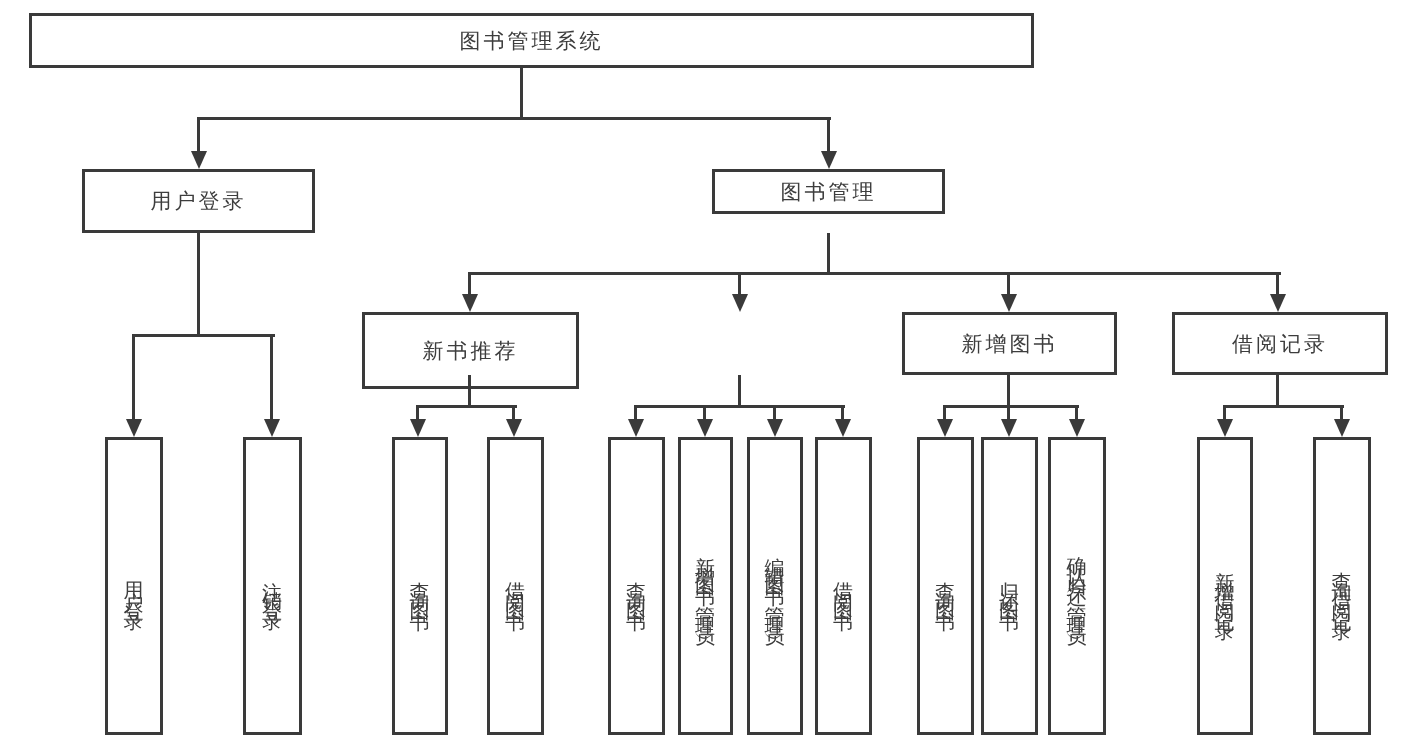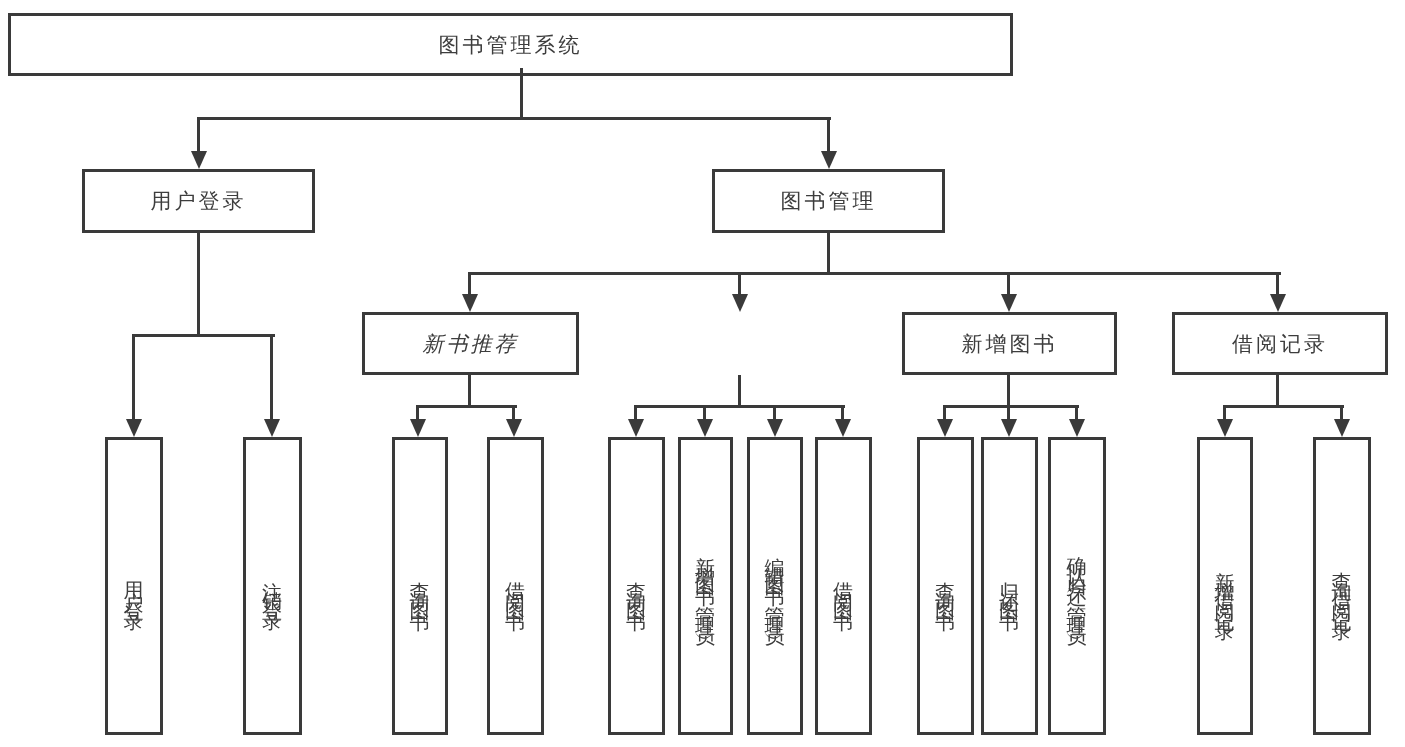--- a/index.html
+++ b/index.html
@@ -32,35 +32,35 @@
   .watermark{
     position:absolute;font-size:20px;color:var(--wm);letter-spacing:.5px;
     white-space:nowrap;z-index:5;
   }
 </style>
 </head>
 <body>
 
 <div class="canvas">
 
-  <div class="box hbox" style="left:8px;top:13px;width:1005px;height:63px;">
+  <div class="box hbox" style="left:29px;top:13px;width:1005px;height:55px;">
     <span>图书管理系统</span>
   </div>
 
   <div class="vline" style="left:520px;top:68px;width:3px;height:50px;"></div>
   <div class="hline" style="left:197px;top:117px;width:634px;height:3px;"></div>
   <div class="vline" style="left:197px;top:117px;width:3px;height:36px;"></div>
   <div class="arr" style="left:191px;top:151px;"></div>
   <div class="vline" style="left:827px;top:117px;width:3px;height:36px;"></div>
   <div class="arr" style="left:821px;top:151px;"></div>
 
   <div class="box hbox" style="left:82px;top:169px;width:233px;height:64px;">
     <span>用户登录</span>
   </div>
-  <div class="box hbox" style="left:712px;top:169px;width:233px;height:64px;">
+  <div class="box hbox" style="left:712px;top:169px;width:233px;height:45px;">
     <span>图书管理</span>
   </div>
 
   <div class="vline" style="left:197px;top:233px;width:3px;height:104px;"></div>
   <div class="hline" style="left:132px;top:334px;width:143px;height:3px;"></div>
   <div class="vline" style="left:132px;top:334px;width:3px;height:87px;"></div>
   <div class="arr" style="left:126px;top:419px;"></div>
   <div class="vline" style="left:270px;top:334px;width:3px;height:87px;"></div>
   <div class="arr" style="left:264px;top:419px;"></div>
 
@@ -68,21 +68,21 @@
   <div class="hline" style="left:468px;top:272px;width:813px;height:3px;"></div>
   <div class="vline" style="left:468px;top:272px;width:3px;height:24px;"></div>
   <div class="arr" style="left:462px;top:294px;"></div>
   <div class="vline" style="left:738px;top:272px;width:3px;height:24px;"></div>
   <div class="arr" style="left:732px;top:294px;"></div>
   <div class="vline" style="left:1007px;top:272px;width:3px;height:24px;"></div>
   <div class="arr" style="left:1001px;top:294px;"></div>
   <div class="vline" style="left:1276px;top:272px;width:3px;height:24px;"></div>
   <div class="arr" style="left:1270px;top:294px;"></div>
 
-  <div class="box hbox" style="left:362px;top:312px;width:217px;height:63px;font-style:italic;">
+  <div class="box hbox" style="left:362px;top:312px;width:217px;height:77px;">
     <span>新书推荐</span>
   </div>
   <div class="box hbox" style="left:902px;top:312px;width:215px;height:63px;">
     <span>新增图书</span>
   </div>
   <div class="box hbox" style="left:1172px;top:312px;width:216px;height:63px;">
     <span>借阅记录</span>
   </div>
 
   <div class="vline" style="left:468px;top:375px;width:3px;height:33px;"></div>

